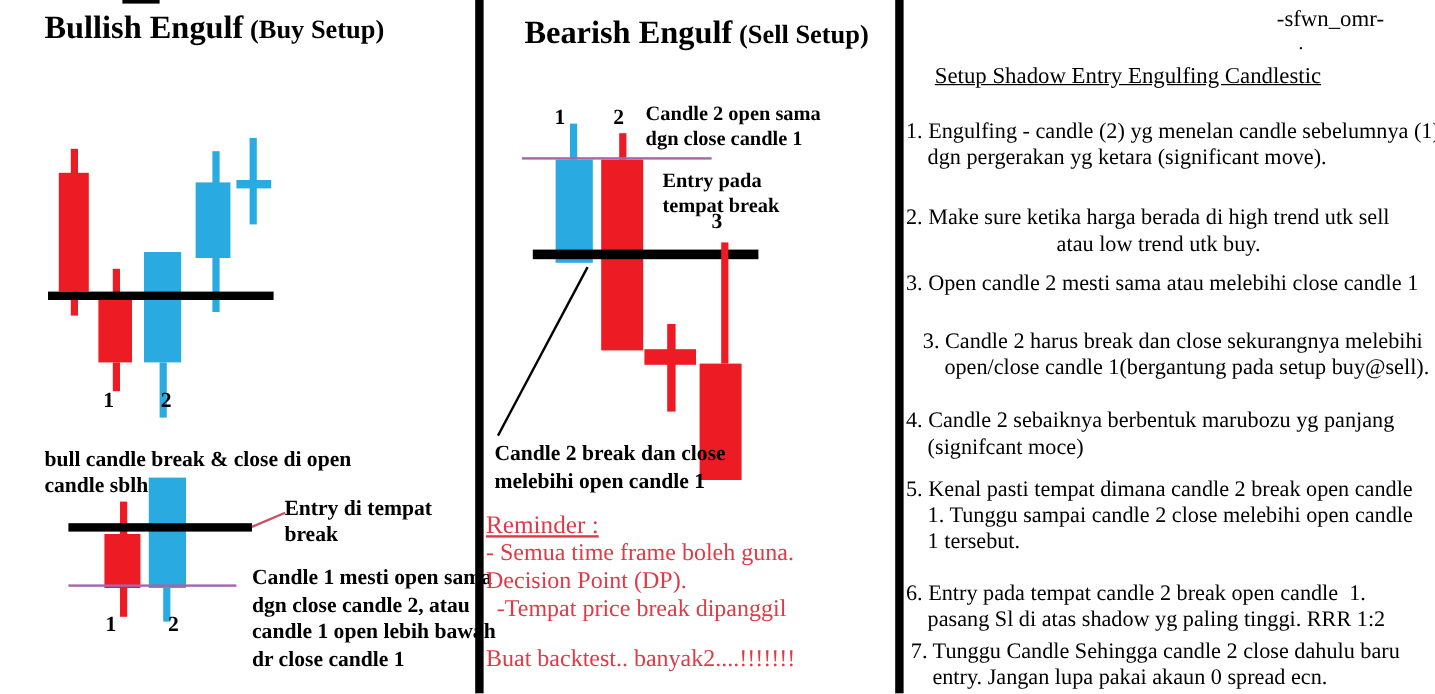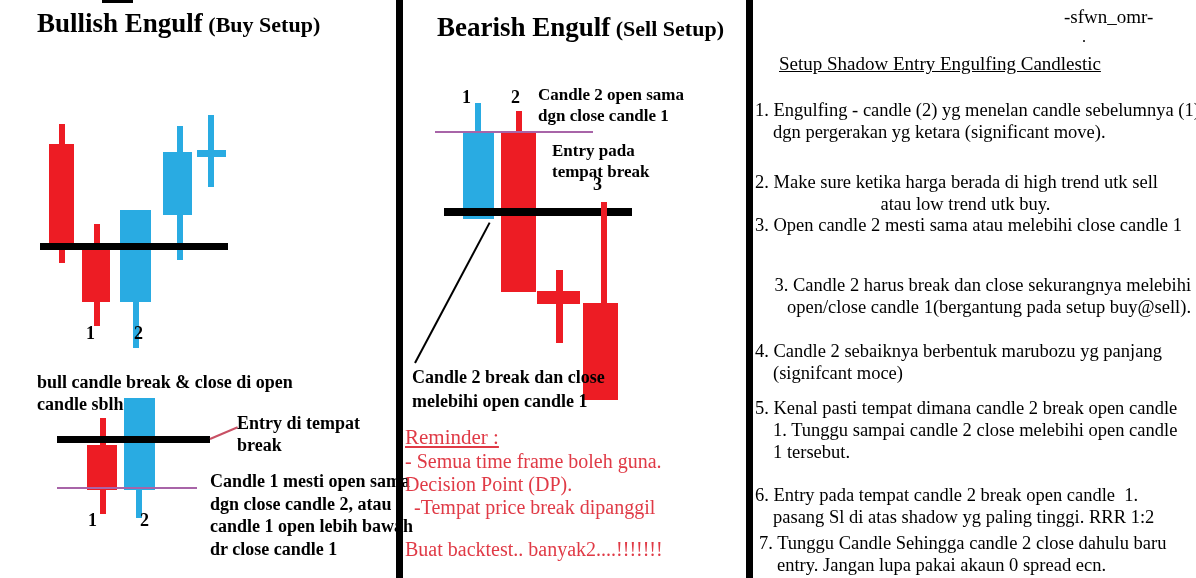--- a/index.html
+++ b/index.html
@@ -99,21 +99,21 @@
   <div id="reminder-lines" class="abs rem red-txt lines" style="left:405px;top:450px;"><div>- Semua time frame boleh guna.</div><div>Decision Point (DP).</div><div>-Tempat price break dipanggil</div></div>
   <div class="abs rem red-txt" style="left:405px;top:538px;">Buat backtest.. banyak2....!!!!!!!</div>
 
   <div class="abs wm" style="left:1064px;top:6px;">-sfwn_omr-</div>
   <div class="abs" style="left:1082px;top:28px;font-size:16px;">.</div>
   <div class="abs right-head" style="left:779px;top:53px;">Setup Shadow Entry Engulfing Candlestic</div>
 
   <div id="right-list">
     <div class="abs right-item" style="left:755px;top:99px;"><div>1. Engulfing - candle (2) yg menelan candle sebelumnya (1)</div><div class="cont">dgn pergerakan yg ketara (significant move).</div></div>
     <div class="abs right-item" style="left:755px;top:171px;text-align:center;"><div>2. Make sure ketika harga berada di high trend utk sell</div><div class="cont">atau low trend utk buy.</div></div>
-    <div class="abs right-item" style="left:755px;top:214px;"><div>3. Open candle 2 mesti sama atau melebihi close candle 1</div></div>
-    <div class="abs right-item" style="left:769px;top:274px;text-align:right;"><div>3. Candle 2 harus break dan close sekurangnya melebihi</div><div class="cont">open/close candle 1(bergantung pada setup buy@sell).</div></div>
+    <div class="abs right-item" style="left:755px;top:226px;"><div>3. Open candle 2 mesti sama atau melebihi close candle 1</div></div>
+    <div class="abs right-item" style="left:769px;top:274px;"><div>3. Candle 2 harus break dan close sekurangnya melebihi</div><div class="cont">open/close candle 1(bergantung pada setup buy@sell).</div></div>
     <div class="abs right-item" style="left:755px;top:340px;"><div>4. Candle 2 sebaiknya berbentuk marubozu yg panjang</div><div class="cont">(signifcant moce)</div></div>
     <div class="abs right-item" style="left:755px;top:397px;"><div>5. Kenal pasti tempat dimana candle 2 break open candle</div><div class="cont">1. Tunggu sampai candle 2 close melebihi open candle</div><div class="cont">1 tersebut.</div></div>
     <div class="abs right-item" style="left:755px;top:484px;"><div>6. Entry pada tempat candle 2 break open candle  1.</div><div class="cont">pasang Sl di atas shadow yg paling tinggi. RRR 1:2</div></div>
     <div class="abs right-item" style="left:759px;top:532px;"><div>7. Tunggu Candle Sehingga candle 2 close dahulu baru</div><div class="cont">entry. Jangan lupa pakai akaun 0 spread ecn.</div></div>
   </div>
 
 </div>
 
 </body></html>

